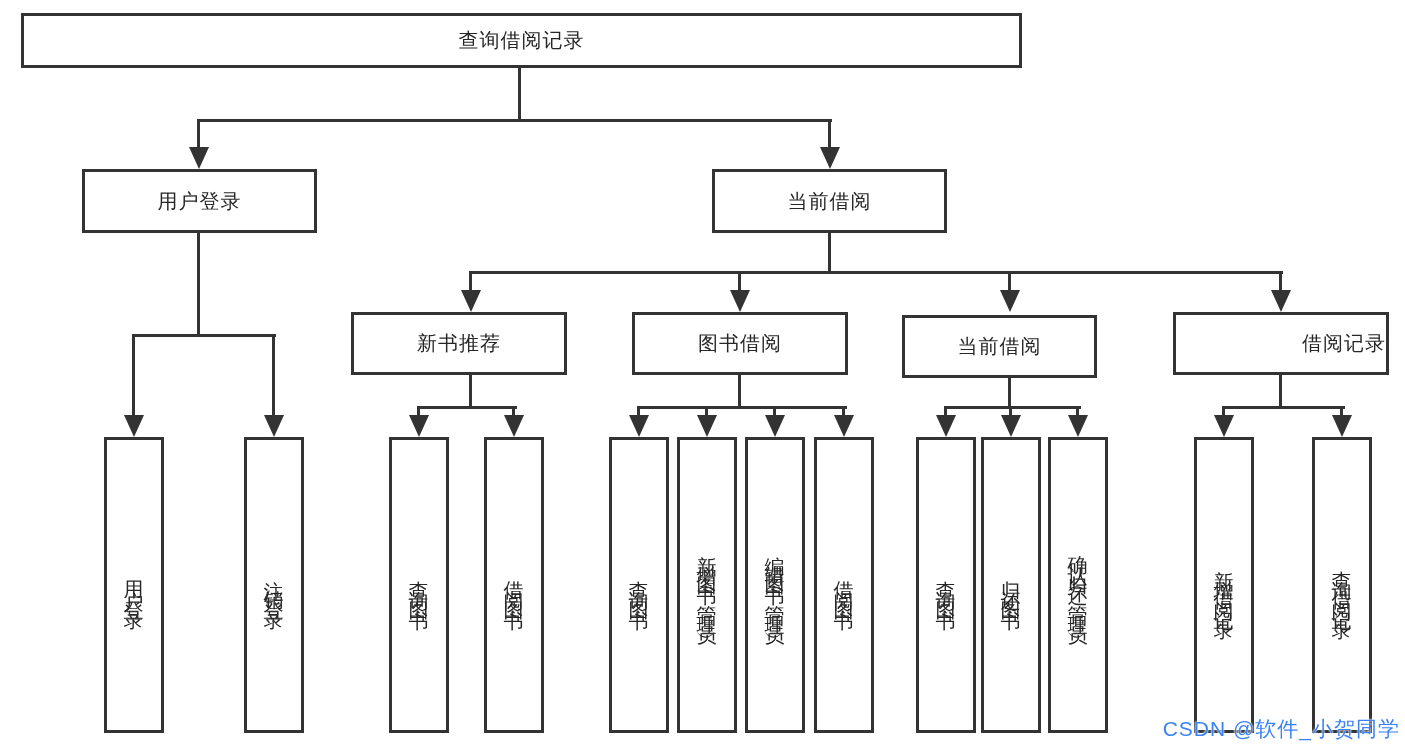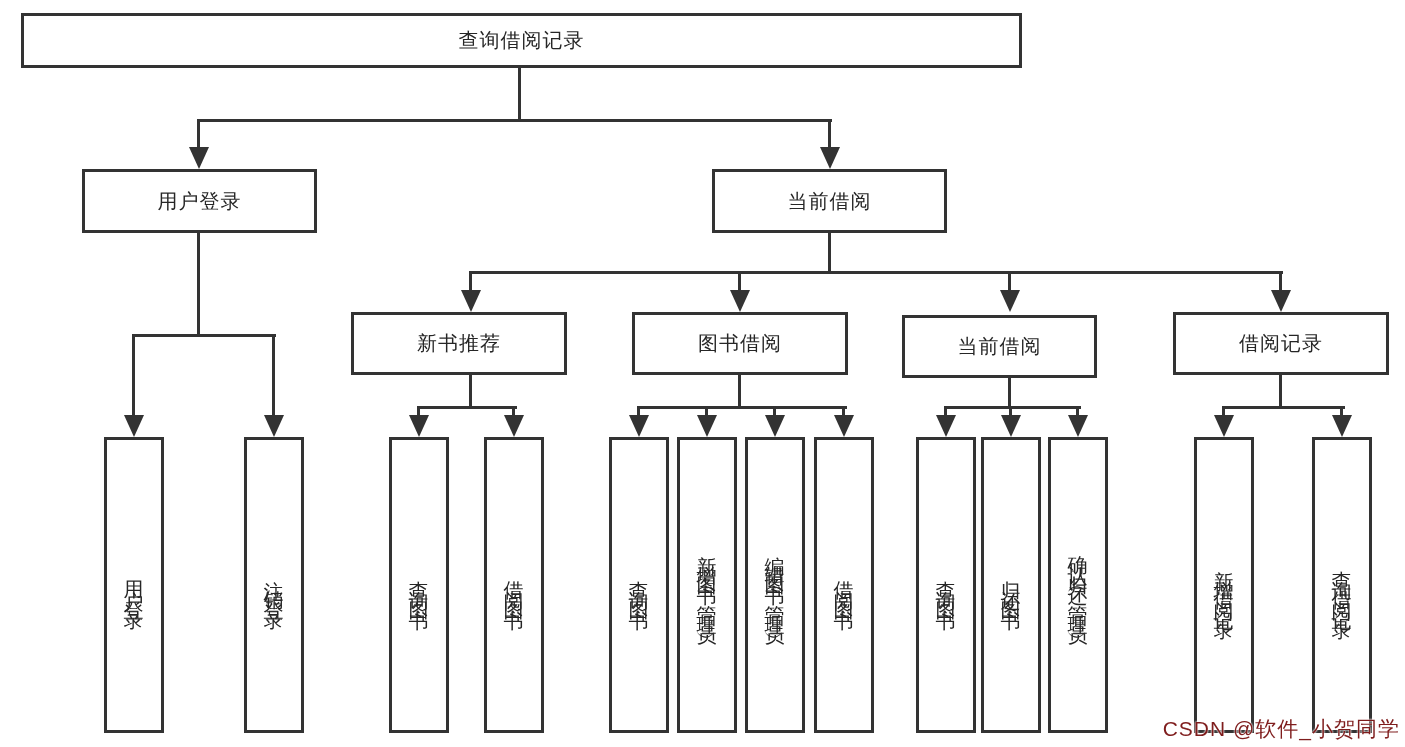--- a/index.html
+++ b/index.html
@@ -20,21 +20,21 @@
     writing-mode:vertical-rl;text-orientation:mixed;
     font-size:20px;letter-spacing:10px;line-height:1;color:#262626;white-space:nowrap;
   }
   .vline{position:absolute;width:3px;background:#333;}
   .hline{position:absolute;height:3px;background:#333;}
   .tri{position:absolute;width:0;height:0;
     border-left:10px solid transparent;border-right:10px solid transparent;
     border-top:22px solid #333;}
   .watermark{
     position:absolute;right:5px;bottom:4px;font-size:21px;letter-spacing:1px;
-    color:#7f1d1d;text-shadow:0 0 2px #fff,0 0 2px #fff;z-index:5;
+    color:#3b82f6;text-shadow:0 0 2px #fff,0 0 2px #fff;z-index:5;
   }
 </style>
 </head>
 <body>
 
 <div class="canvas">
 
   <div class="node" style="left:21px;top:13px;width:1001px;height:55px;">
     <span>查询借阅记录</span>
   </div>
@@ -73,21 +73,21 @@
 
   <div class="node" style="left:351px;top:312px;width:216px;height:63px;">
     <span>新书推荐</span>
   </div>
   <div class="node" style="left:632px;top:312px;width:216px;height:63px;">
     <span>图书借阅</span>
   </div>
   <div class="node" style="left:902px;top:315px;width:195px;height:63px;">
     <span>当前借阅</span>
   </div>
-  <div class="node" style="left:1173px;top:312px;width:216px;height:63px;">
+  <div class="node" style="left:1173px;top:312px;width:216px;height:63px;justify-content:flex-end;">
     <span>借阅记录</span>
   </div>
 
   <div class="vline" style="left:469px;top:375px;height:33px;"></div>
   <div class="vline" style="left:738px;top:375px;height:33px;"></div>
   <div class="vline" style="left:1008px;top:375px;height:33px;"></div>
   <div class="vline" style="left:1279px;top:375px;height:33px;"></div>
 
   <div class="hline" style="left:417px;top:406px;width:100px;"></div>
   <div class="hline" style="left:637px;top:406px;width:210px;"></div>

